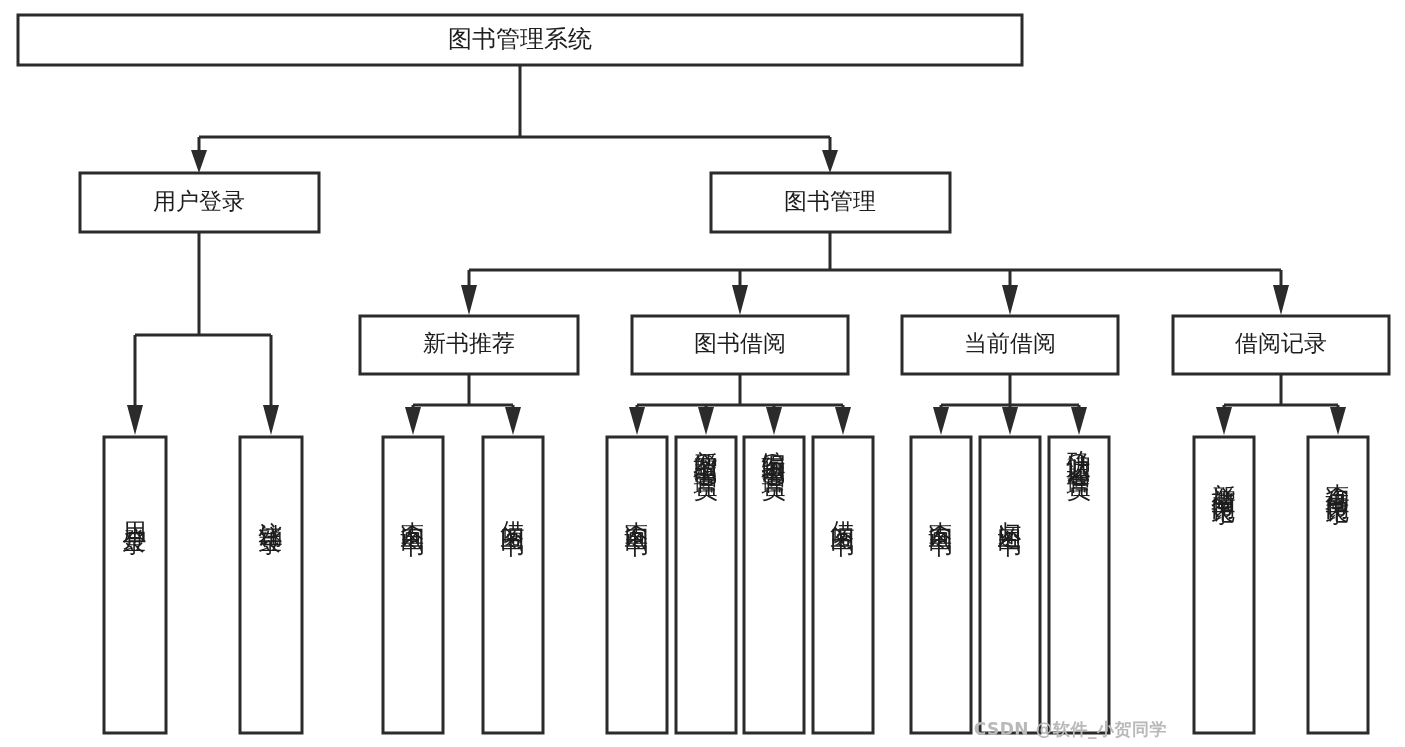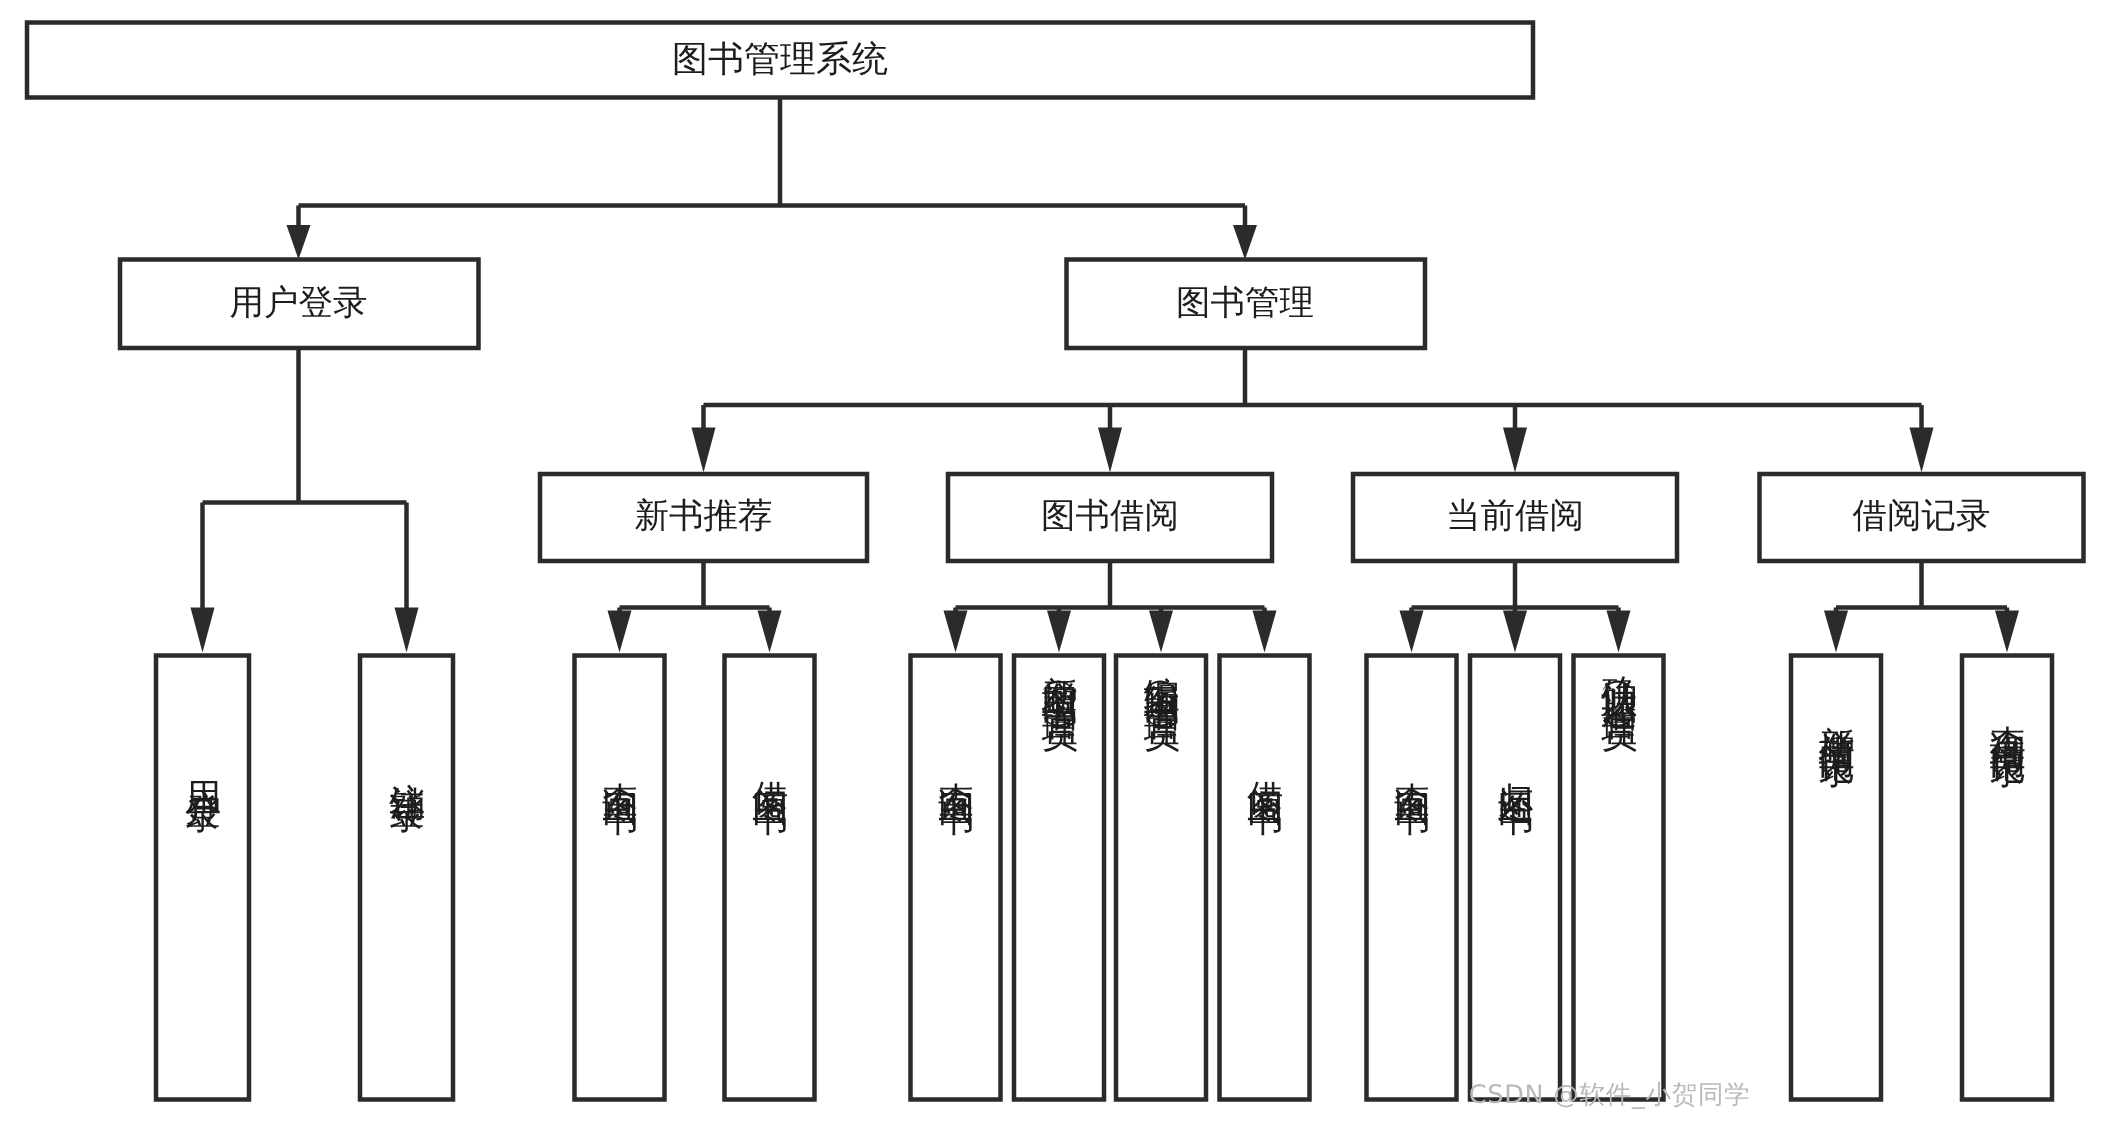--- a/index.html
+++ b/index.html
@@ -21,20 +21,21 @@
   .vlabel{
     font-family:"Liberation Sans","DejaVu Sans",sans-serif;
     fill:#1d1d1d;font-size:24px;text-anchor:middle;
     writing-mode:tb;letter-spacing:4px;
   }
   .watermark{
     position:absolute;right:8px;bottom:6px;
     font-family:"DejaVu Sans","Liberation Sans",sans-serif;
     font-size:17px;color:#b9b9b9;white-space:nowrap;
     letter-spacing:0.5px;
+    font-weight:bold;
   }
 </style>
 </head>
 <body>
 
 <div id="stage">
 
   <svg id="diagram" viewBox="0 0 1405 747">
 
     <g>

